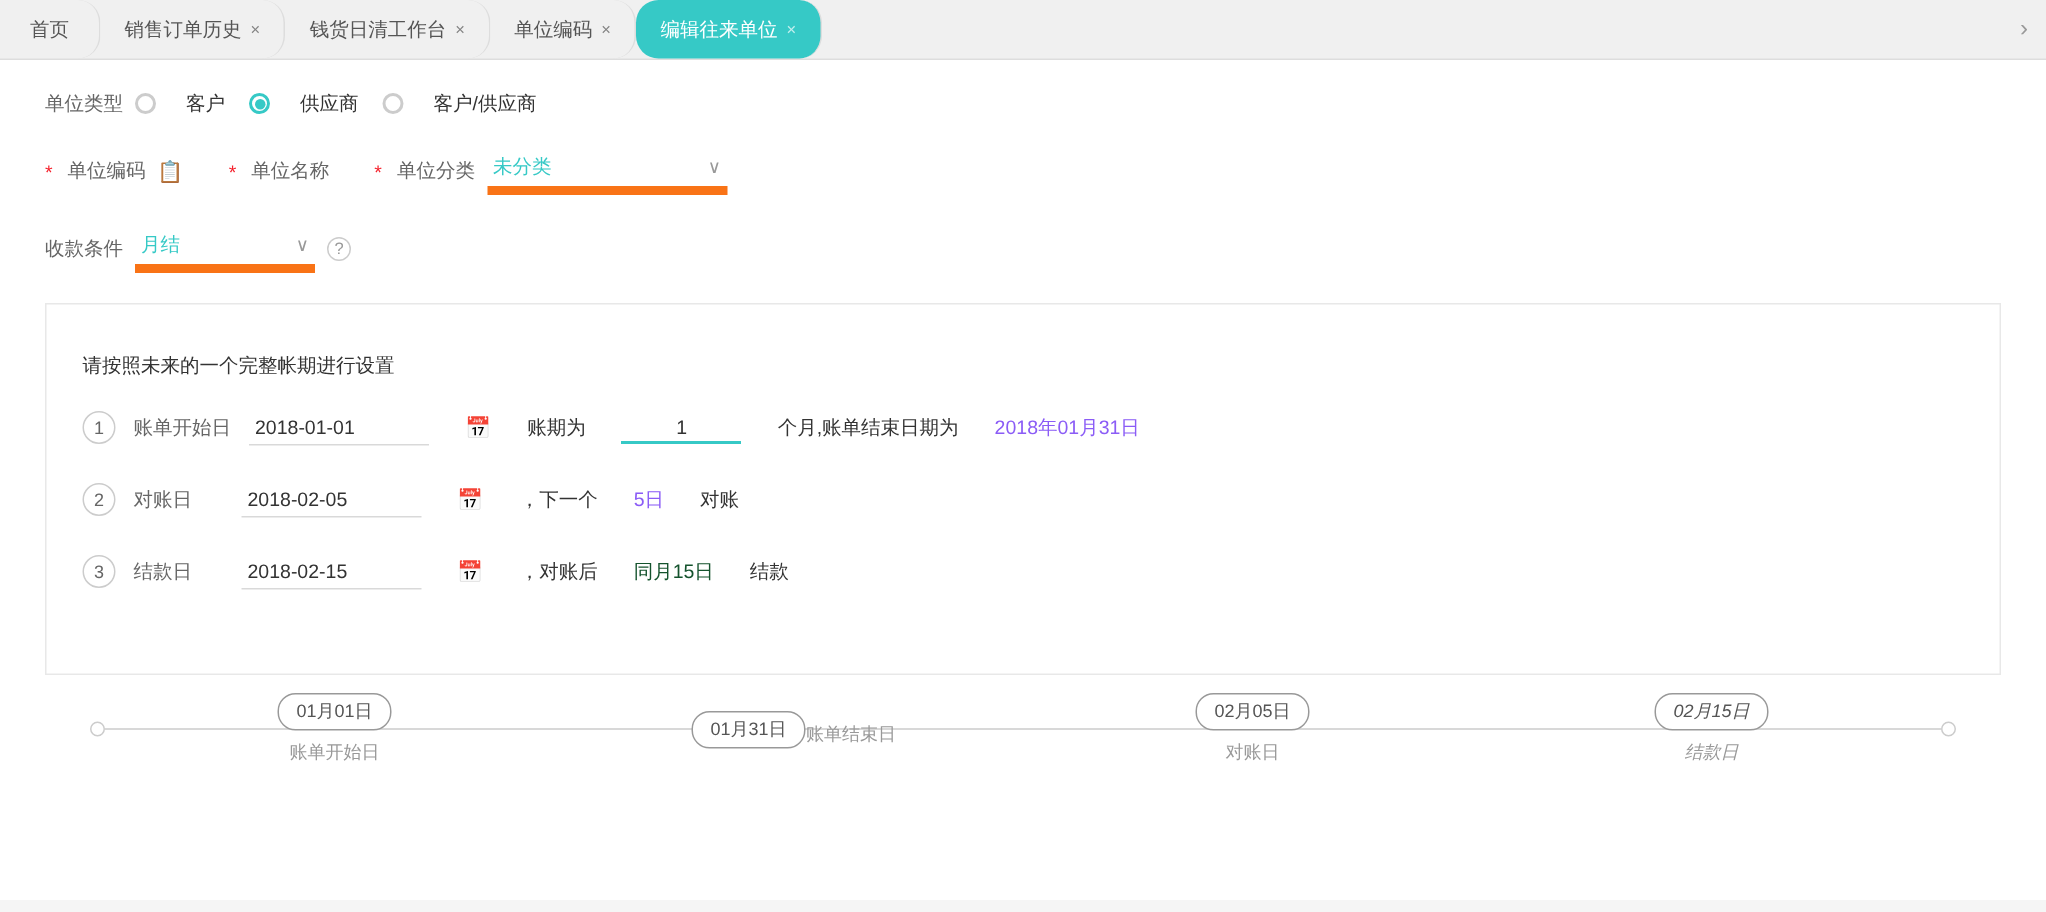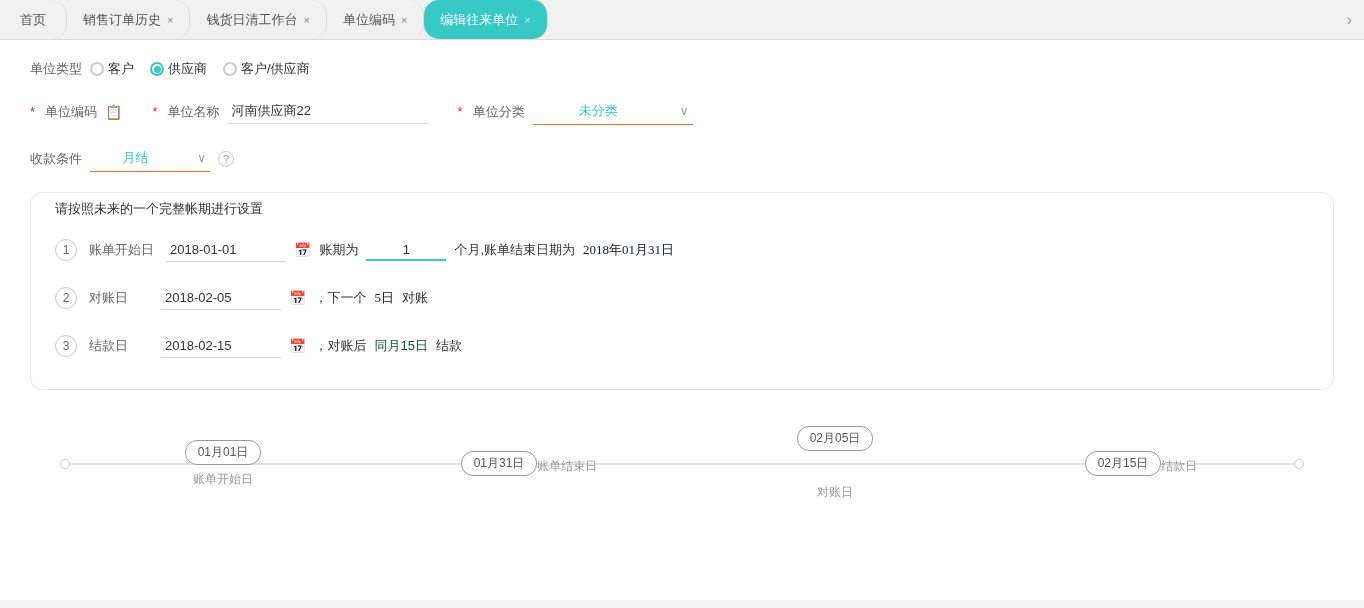--- a/index.html
+++ b/index.html
@@ -75,21 +75,21 @@
 
     
     .radio-group {
       display: flex;
       align-items: center;
       gap: 16px;
     }
     .radio-item {
       display: flex;
       align-items: center;
-      gap: 4px;
+      gap: 20px;
       cursor: pointer;
       justify-content: center;
     }
     .radio-circle {
       width: 14px;
       height: 14px;
       border-radius: 50%;
       border: 2px solid #ccc;
       display: flex;
       align-items: center;
@@ -125,39 +125,38 @@
     .dropdown-icon {
       color: #999;
       cursor: pointer;
       font-size: 12px;
     }
 
     
     .select-field {
       display: flex;
       align-items: center;
-      border-bottom: 1px solid #f97316;
+      border-bottom: 6px solid #f97316;
       padding: 4px 4px;
       min-width: 160px;
       cursor: pointer;
       gap: 20px;
-      text-align: center;
     }
     .select-value {
       flex: 1;
       color: #36c9c6;
       font-size: 13px;
     }
 
     
     .section-box {
       border: 1px solid #e8e8e8;
-      border-radius: 12px;
-      padding: 7px 24px;
-      margin-bottom: 36px;
+      border-radius: 0;
+      padding: 32px 24px;
+      margin-bottom: 12px;
     }
     .section-title {
       font-size: 13px;
       color: #333;
       margin-bottom: 20px;
     }
 
     
     .step-row {
       display: flex;
@@ -178,24 +177,24 @@
       flex-shrink: 0;
     }
     .step-label {
       color: #666;
       white-space: nowrap;
       min-width: 60px;
     }
     .step-content {
       display: flex;
       align-items: center;
-      gap: 8px;
+      gap: 24px;
       flex: 1;
     }
-    .highlight-orange { color: #0f172a; font-family: Liberation Serif, serif; }
+    .highlight-orange { color: #8b5cf6; }
     .highlight-teal { color: #14532d; }
 
     
     .period-input {
       border: none;
       border-bottom: 2px solid #36c9c6;
       outline: none;
       padding: 2px 6px;
       font-size: 13px;
       color: #333;
@@ -284,21 +283,20 @@
 
   <div class="field-row-main">
     <div class="field-block">
       <span class="required-star">*</span>
       <span class="form-label">单位编码</span>
       <span class="calendar-icon">📋</span>
     </div>
     <div class="field-block">
       <span class="required-star">*</span>
       <span class="form-label">单位名称</span>
-      <input class="field-input wide" type="text" value="河南供应商22" style="">
     </div>
     <div class="field-block">
       <span class="required-star">*</span>
       <span class="form-label">单位分类</span>
       <div class="select-field">
         <span class="select-value">未分类</span>
         <span class="dropdown-icon">∨</span>
       </div>
     </div>
   </div>
@@ -370,28 +368,28 @@
         </div>
 
         <div style="flex:1;display:flex;justify-content:center;z-index:1;">
           <div style="display:flex;flex-direction:row;align-items:center;text-align:center;">
             <div style="border:1px solid #999;border-radius:12px;padding:3px 12px;font-size:12px;color:#555;background:#fff;">01月31日</div>
             <div style="font-size:12px;color:#999;margin-top:6px;">账单结束日</div>
           </div>
         </div>
 
         <div style="flex:1;display:flex;justify-content:center;z-index:1;">
-          <div style="display:flex;flex-direction:column;align-items:center;gap:27px;">
+          <div style="display:flex;flex-direction:column;align-items:center;">
             <div style="border:1px solid #999;border-radius:12px;padding:3px 12px;font-size:12px;color:#555;background:#fff;">02月05日</div>
             <div style="font-size:12px;color:#999;margin-top:6px;">对账日</div>
           </div>
         </div>
 
         <div style="flex:1;display:flex;justify-content:center;z-index:1;">
-          <div style="display:flex;flex-direction:row;align-items:center;">
+          <div style="display:flex;flex-direction:column;align-items:center;font-style:italic;">
             <div style="border:1px solid #999;border-radius:12px;padding:3px 12px;font-size:12px;color:#555;background:#fff;">02月15日</div>
             <div style="font-size:12px;color:#999;margin-top:6px;">结款日</div>
           </div>
         </div>
       </div>
 
       <div style="width:10px;height:10px;border-radius:50%;border:1px solid #ccc;background:#fff;flex-shrink:0;z-index:1;"></div>
     </div>
   </div>
 

